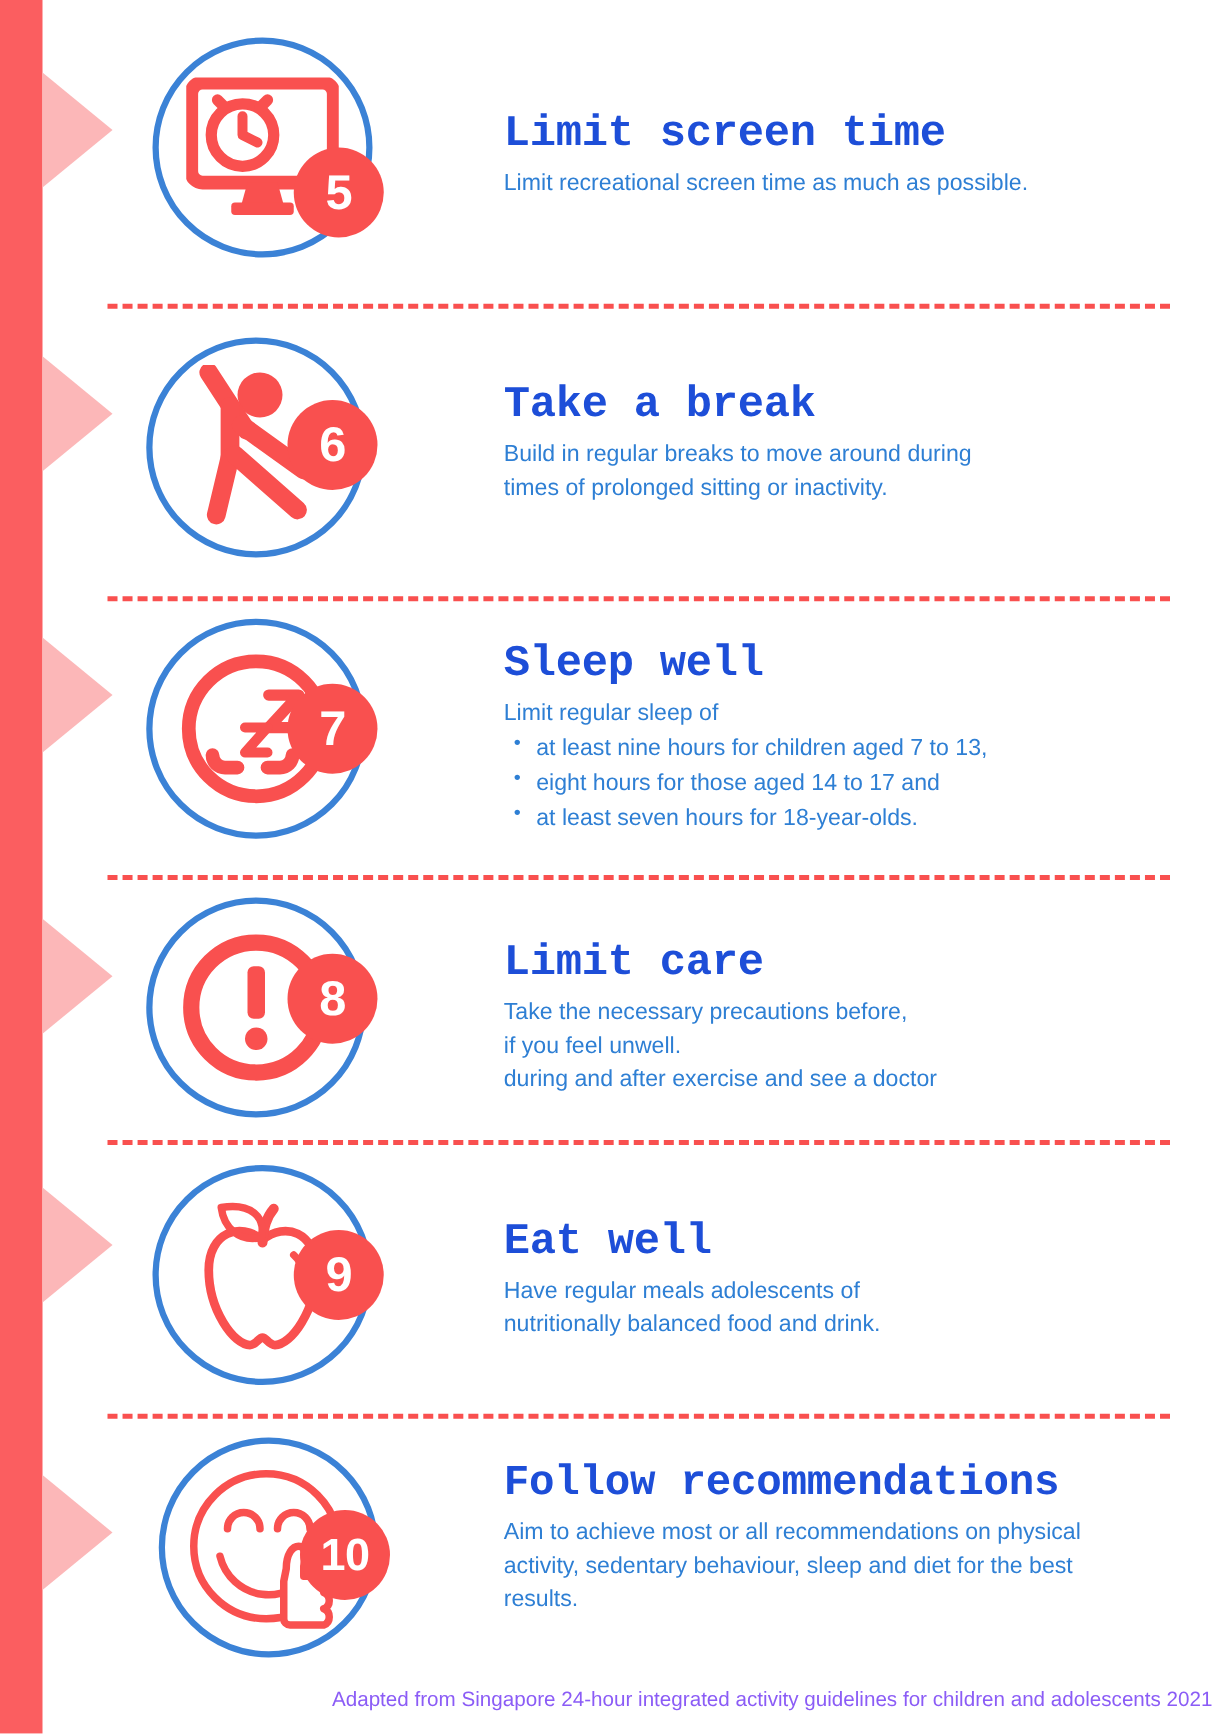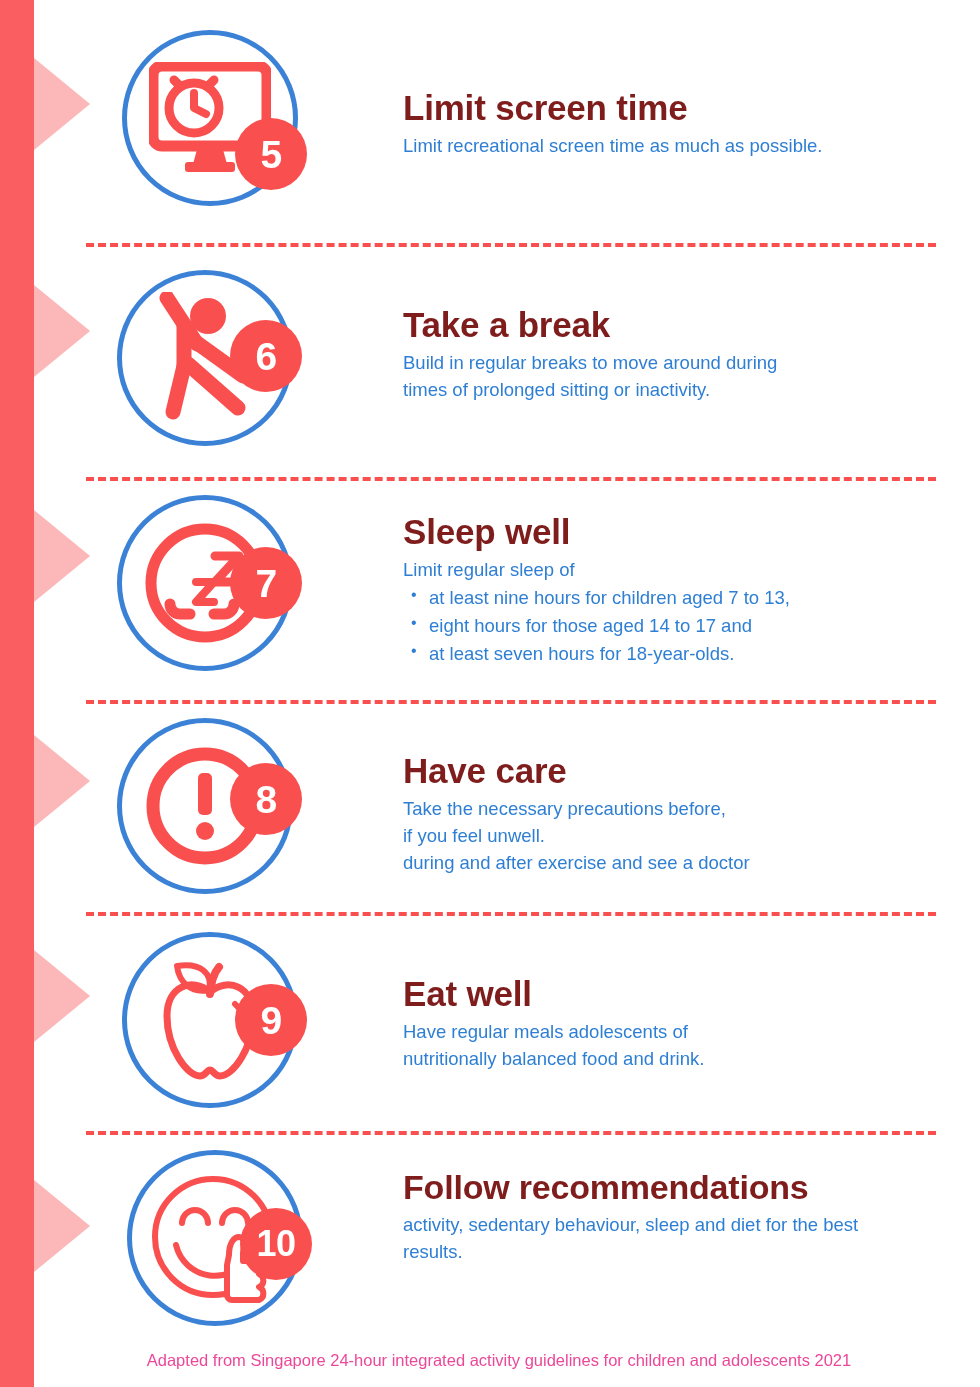--- a/index.html
+++ b/index.html
@@ -101,26 +101,27 @@
   }
   .badge.wide { font-size: 36px; }
 
   
   .text-block {
     position: absolute;
     left: 403px;
     right: 30px;
   }
   .headline {
-    color: #7f1d1d;
+    color: #1d4ed8;
     font-size: 35px;
     font-weight: bold;
     line-height: 1.12;
     margin: 0 0 6px 0;
     letter-spacing: -0.2px;
+    font-family: Liberation Mono, monospace;
   }
   .headline.big { font-size: 34px; }
   .body {
     color: #2e7fd4;
     font-size: 18.5px;
     line-height: 1.45;
     margin: 0;
   }
   .body p { margin: 0; }
   ul.bullets {
@@ -142,22 +143,22 @@
     font-size: 16px;
     color: #2e7fd4;
   }
 
   
   .footer {
     position: absolute;
     left: 0;
     right: 10px;
     bottom: 16px;
-    text-align: center;
-    color: #ec4899;
+    text-align: right;
+    color: #8b5cf6;
     font-size: 16.5px;
     line-height: 1.3;
     padding-left: 28px;
   }
 </style>
 </head>
 <body>
 
 <div id="page">
 
@@ -257,21 +258,21 @@
       <div class="glyph">
         <svg width="126" height="126" viewBox="0 0 126 126">
           <circle cx="63" cy="63" r="52" fill="none" stroke="#f9504f" stroke-width="13"></circle>
           <rect x="56" y="30" width="14" height="42" rx="5" fill="#f9504f"></rect>
           <circle cx="63" cy="88" r="9" fill="#f9504f"></circle>
         </svg>
       </div>
       <div class="badge" style="left:113px;top:45px;">8</div>
     </div>
     <div class="text-block" style="top:33px;">
-      <h2 class="headline">Have care</h2>
+      <h2 class="headline">Limit care</h2>
       <div class="body">
         <p>Take the necessary precautions before,</p>
         <p>if you feel unwell.</p>
         <p>during and after exercise and see a doctor</p>
       </div>
     </div>
   </div>
 
   <div class="row" style="top:932px;height:199px;">
     <div class="icon-wrap" style="left:122px;top:0;">
@@ -305,20 +306,21 @@
           <path d="M74 52 a13 13 0 0 1 26 0" fill="none" stroke="#f9504f" stroke-width="6" stroke-linecap="round"></path>
           <path d="M28 74 a40 40 0 0 0 74 10" fill="none" stroke="#f9504f" stroke-width="6" stroke-linecap="round"></path>
           <path d="M81 84 C81 72 86 66 91 66 C96 66 97 72 95 82 L95 90 L111 90 a7 7 0 0 1 0 13 a7 7 0 0 1 0 13 a7 7 0 0 1 0 13 L84 129 a5 5 0 0 1 -5 -5 L79 94 Z" fill="#ffffff" stroke="#f9504f" stroke-width="6" stroke-linejoin="round"></path>
         </svg>
       </div>
       <div class="badge wide" style="left:113px;top:58px;">10</div>
     </div>
     <div class="text-block" style="top:18px;">
       <h2 class="headline big">Follow recommendations</h2>
       <div class="body">
+        <p>Aim to achieve most or all recommendations on physical</p>
         <p>activity, sedentary behaviour, sleep and diet for the best</p>
         <p>results.</p>
       </div>
     </div>
   </div>
 
   <div class="footer">Adapted from Singapore 24-hour integrated activity guidelines for children and adolescents 2021</div>
 
 </div>
 

